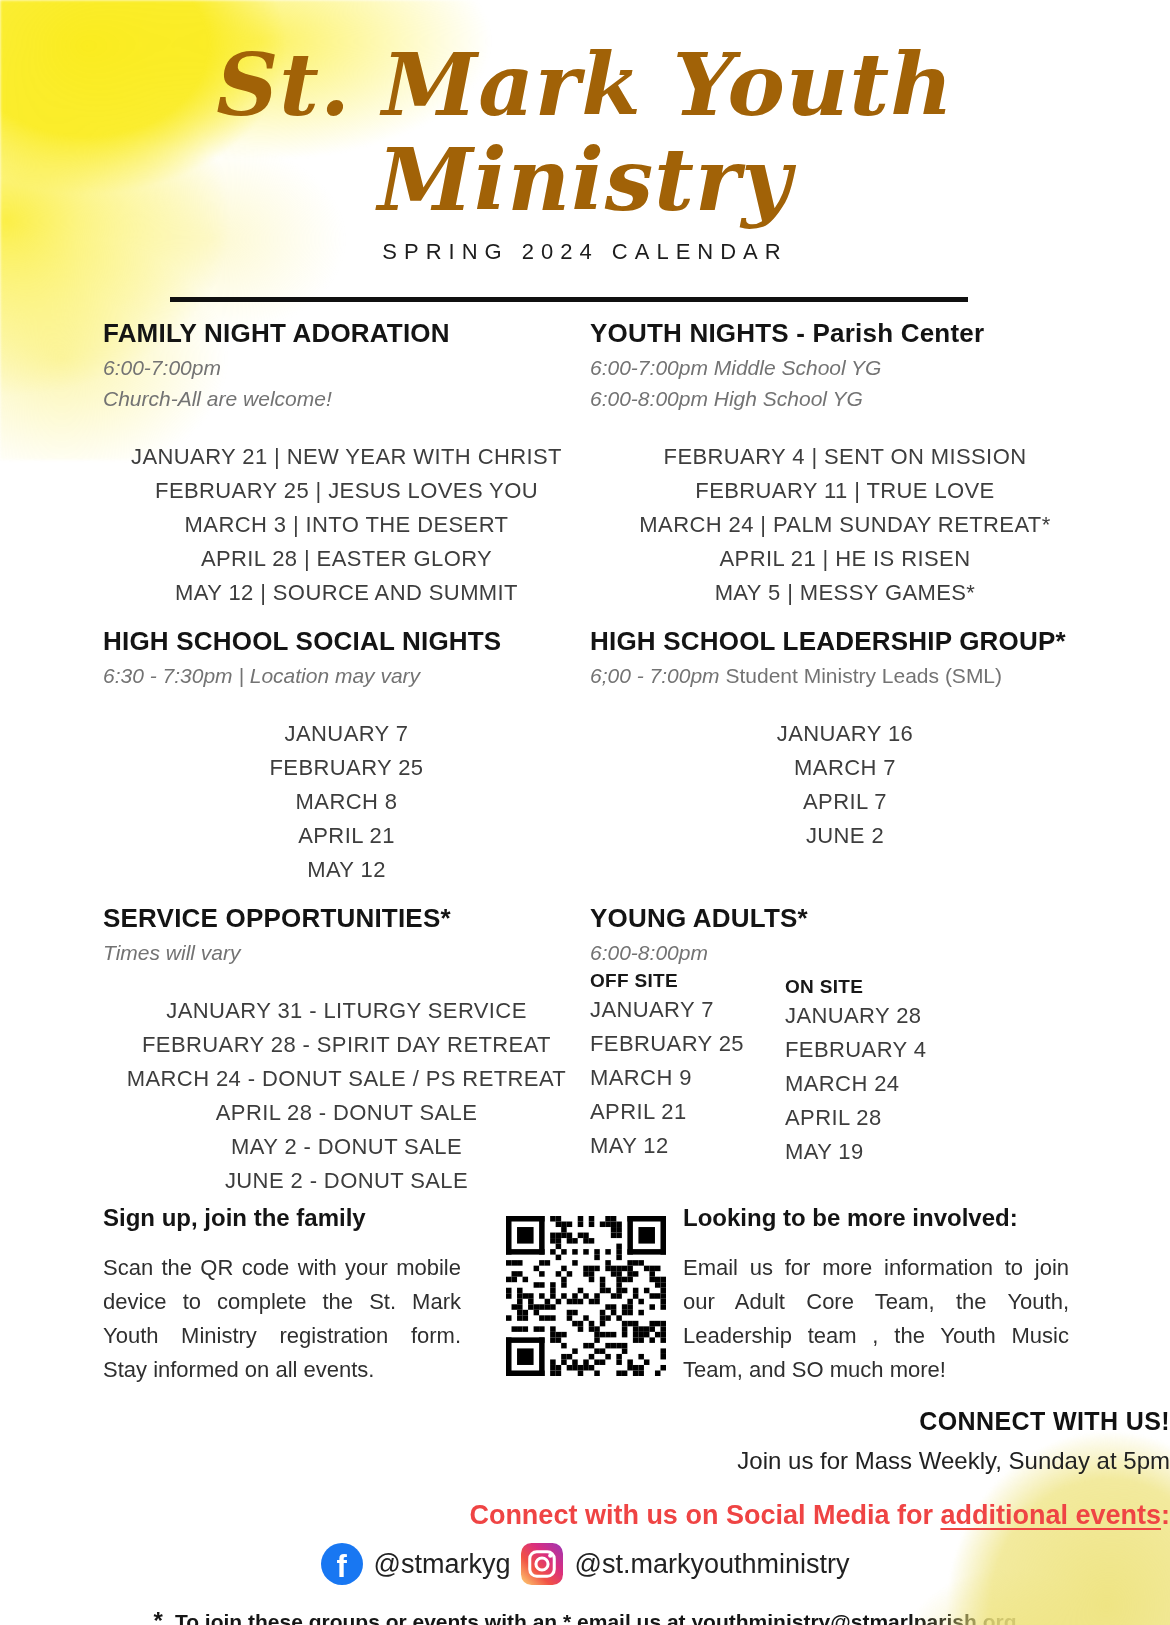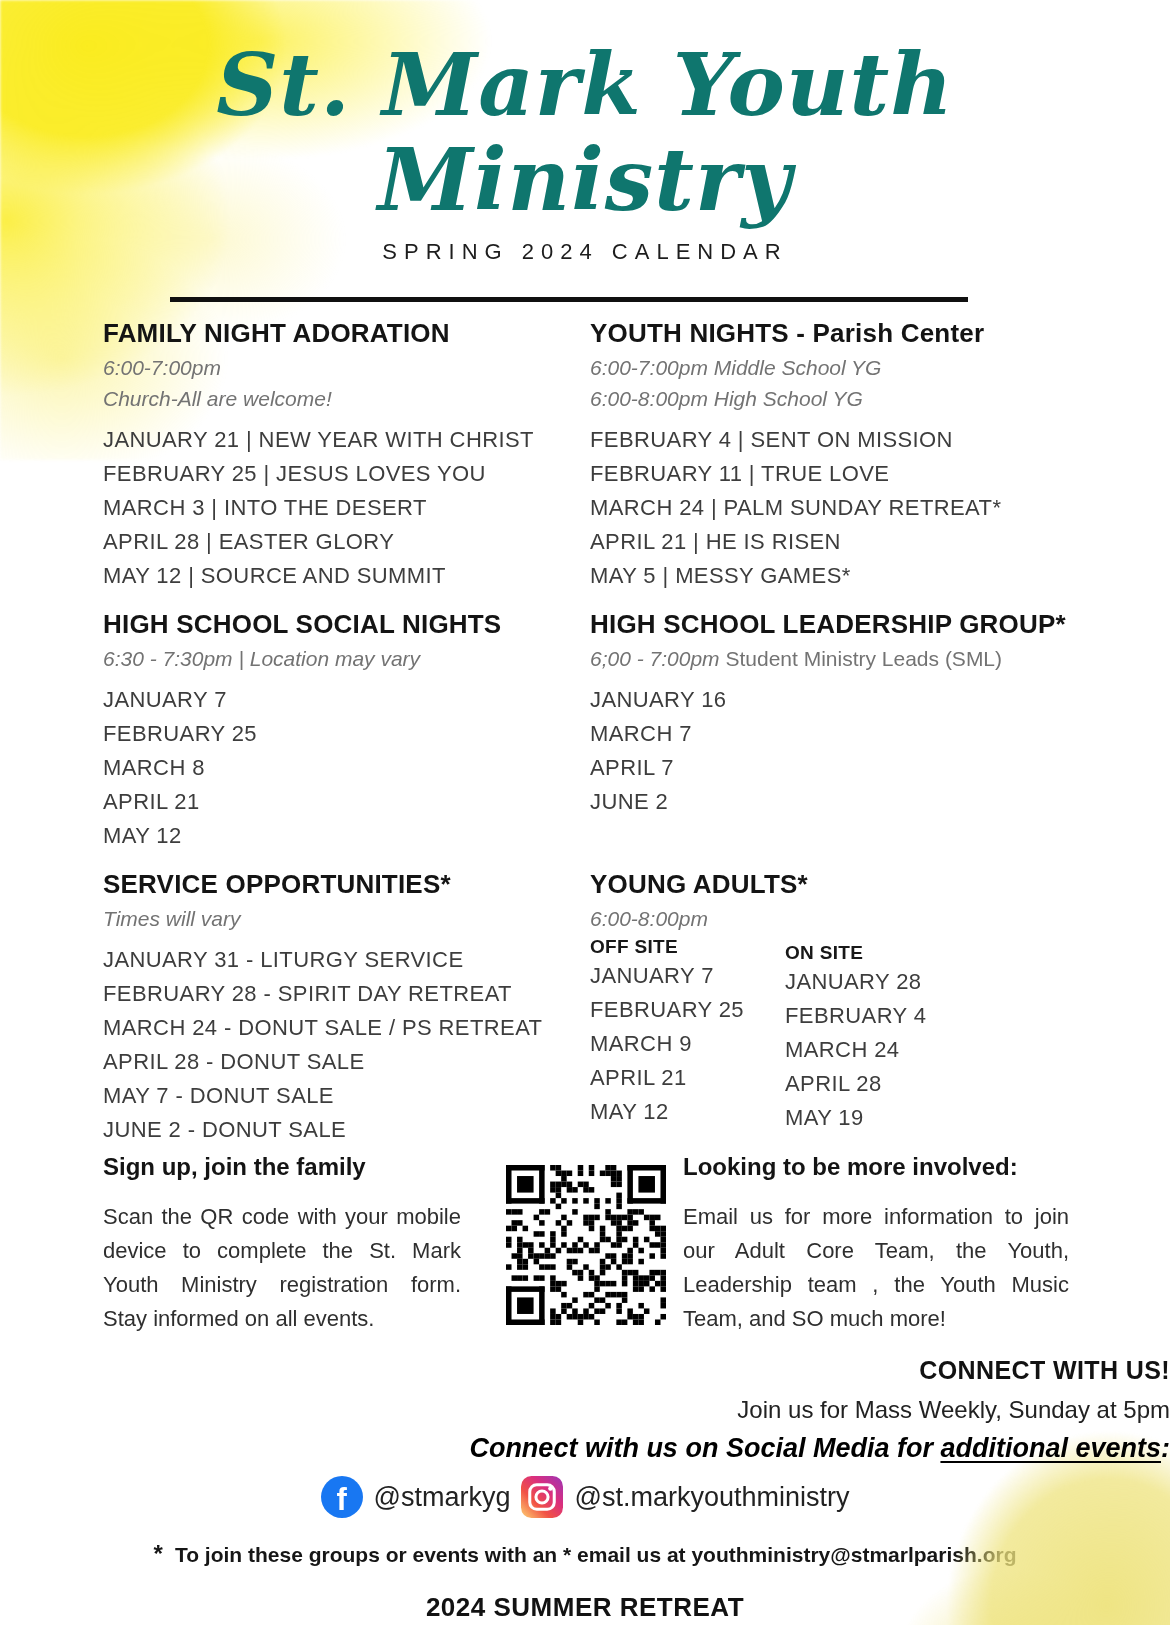--- a/index.html
+++ b/index.html
@@ -30,54 +30,54 @@
       radial-gradient(ellipse 150px 140px at 40% 95%, rgba(238,227,125,0.8) 0%, rgba(238,227,125,0) 75%);
     transform:rotate(6deg);
     filter:blur(1px);
   }
   
   .hdr{position:relative;text-align:center;padding-top:38px;}
   .title{
     font-family:"DejaVu Serif", serif;
     font-style:italic;font-weight:700;
     font-size:86px;line-height:1.1;margin:0;
-    letter-spacing:1px;color:#0f766e;
+    letter-spacing:1px;color:#a16207;
   }
   .subtitle{font-size:22px;letter-spacing:7px;margin-top:12px;color:#1d1d1d;}
   .rule{height:5px;background:#101010;width:798px;margin:32px 0 0 170px;}
   
   .grid{
     position:relative;
     display:grid;grid-template-columns:487px 510px;
     padding:16px 0 0 103px;
     row-gap:16px;
   }
   .cal-section h2{
     font-size:26px;font-weight:700;margin:0 0 3px 0;color:#141414;letter-spacing:0.2px;
   }
   .time{font-style:italic;font-size:21px;line-height:31px;color:#737373;}
   .time .upright{font-style:normal;}
-  .events{margin-top:9px;}
+  .events{margin-top:26px;text-align:center;}
   .event-line{font-size:22px;line-height:34px;color:#3d3d3d;letter-spacing:0.4px;}
   .ya-cols{display:flex;}
   .ya-col{width:195px;}
   .ya-col h3{font-size:19px;font-weight:700;margin:2px 0 1px 0;color:#181818;letter-spacing:0.3px;}
   .ya-col.on h3{margin-top:8px;}
   
   .signup-row{position:relative;display:flex;align-items:flex-start;padding:6px 0 0 103px;}
   .signup-text{width:358px;}
   .block-title{font-size:24px;font-weight:700;color:#141414;margin-bottom:19px;}
   .block-body{font-size:22px;line-height:34px;color:#2f2f2f;text-align:justify;margin:0;}
   .qr-wrap{width:160px;height:160px;margin:12px 0 0 45px;flex:none;}
   .involved-text{width:386px;margin-left:17px;}
   
   .connect{text-align:right;margin-top:20px;position:relative;}
   .connect-heading{font-size:25px;font-weight:800;letter-spacing:0.4px;color:#121212;}
   .mass-line{font-size:24px;margin-top:11px;color:#222;}
-  .social-line{font-size:27px;font-weight:700;margin-top:9px;color:#000000;font-style:italic;}
+  .social-line{font-size:27px;font-weight:700;margin-top:25px;color:#ef4444;}
   .social-line .u{text-decoration:underline;text-underline-offset:4px;}
   .handles{display:flex;justify-content:center;align-items:center;gap:11px;margin-top:12px;}
   .handle{font-size:27px;color:#222;}
   .fb-icon{
     width:42px;height:42px;border-radius:50%;background:#1877F2;flex:none;
     display:inline-flex;align-items:center;justify-content:center;
   }
   .fb-f{color:#fff;font-weight:700;font-size:31px;font-family:"Liberation Sans",sans-serif;margin-top:6px;}
   .ig-icon{width:42px;height:42px;flex:none;display:inline-flex;}
   
@@ -151,21 +151,21 @@
     </section>
 
     <section class="cal-section">
       <h2>SERVICE OPPORTUNITIES*</h2>
       <div class="time">Times will vary</div>
       <div class="events">
           <div class="event-line">JANUARY 31 - LITURGY SERVICE</div>
           <div class="event-line">FEBRUARY 28 - SPIRIT DAY RETREAT</div>
           <div class="event-line">MARCH 24 - DONUT SALE / PS RETREAT</div>
           <div class="event-line">APRIL 28 - DONUT SALE</div>
-          <div class="event-line">MAY 7 - DONUT SALE</div>
+          <div class="event-line">MAY 2 - DONUT SALE</div>
           <div class="event-line">JUNE 2 - DONUT SALE</div>
         </div>
     </section>
 
     <section class="cal-section">
       <h2>YOUNG ADULTS*</h2>
       <div class="time">6:00-8:00pm</div>
       <div class="ya-cols">
         <div class="ya-col">
           <h3>OFF SITE</h3>

